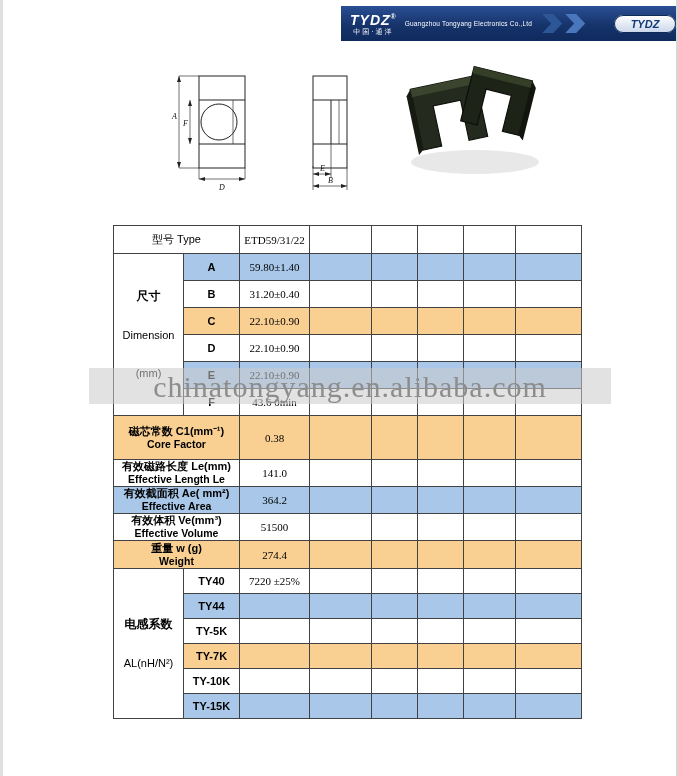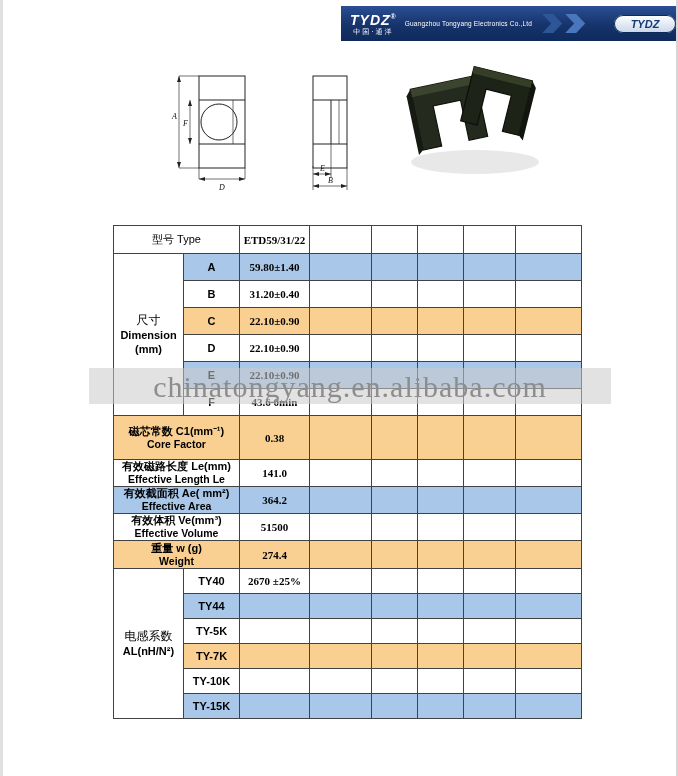--- a/index.html
+++ b/index.html
@@ -27,27 +27,27 @@
   .dline{stroke:#222;stroke-width:1;fill:none;}
   .thin{stroke:#333;stroke-width:.7;fill:none;}
   .dimtxt{font-family:"Liberation Serif",serif;font-size:8px;font-style:italic;fill:#111;}
 
   
   .watermark{position:absolute;left:86px;top:368px;width:522px;height:36px;background:rgba(203,203,203,0.55);display:flex;align-items:flex-end;justify-content:center;font-family:"Liberation Serif",serif;font-size:30px;color:#8d8d8d;letter-spacing:1px;z-index:5;white-space:nowrap;}
 
   
   .spec{position:absolute;left:110px;top:225px;border-collapse:collapse;table-layout:fixed;width:468px;z-index:2;}
   .spec td{border:1px solid #424242;font-size:11px;text-align:center;vertical-align:middle;padding:0 2px;overflow:hidden;background:#fff;}
-  .serif{font-family:"Liberation Serif",serif;font-size:11.5px;font-weight:bold;}
+  .serif{font-family:"Liberation Serif",serif;font-size:11.5px;}
   .key{font-weight:bold;font-size:12px;}
   .lbl{font-weight:bold;font-size:11px;line-height:13px;}
   .lbl .en{font-size:10.5px;font-weight:bold;}
   .type-lbl{font-size:11.5px;margin-top:40px;}
-  .dim-head .cn{font-weight:normal;font-size:12px;line-height:15px;}
-  .dim-head .en{font-weight:bold;font-size:11px;line-height:14px;}
+  .dim-head .cn{font-weight:bold;font-size:12px;line-height:15px;}
+  .dim-head .en{font-weight:normal;font-size:11px;line-height:14px;margin-top:24px;}
   td.bg-b{background:#a9c8e9;}
   td.bg-o{background:#f9cf92;}
   tr.h28{height:28px;} tr.h27{height:27px;} tr.h38{height:44px;border-radius:10px;} tr.h36{height:25px;} tr.h34{height:28px;} tr.h25{height:25px;}
 </style>
 </head>
 <body>
 
 <div class="page">
 
   <div class="topbar">
@@ -286,21 +286,21 @@
           <td class="bg-o"></td>
           <td class="bg-o"></td>
       </tr>
 
       <tr class="h25">
         <td rowspan="6" class="dim-head">
           <div class="cn">电感系数</div>
           <div class="en">AL(nH/N²)</div>
         </td>
         <td class="key">TY40</td>
-        <td class="serif">2670 ±25%</td>
+        <td class="serif">7220 ±25%</td>
         <td></td>
           <td></td>
           <td></td>
           <td></td>
           <td></td>
       </tr>
       <tr class="h25">
         <td class="key bg-b">TY44</td>
         <td class="serif bg-b"></td>
         <td class="bg-b"></td>

